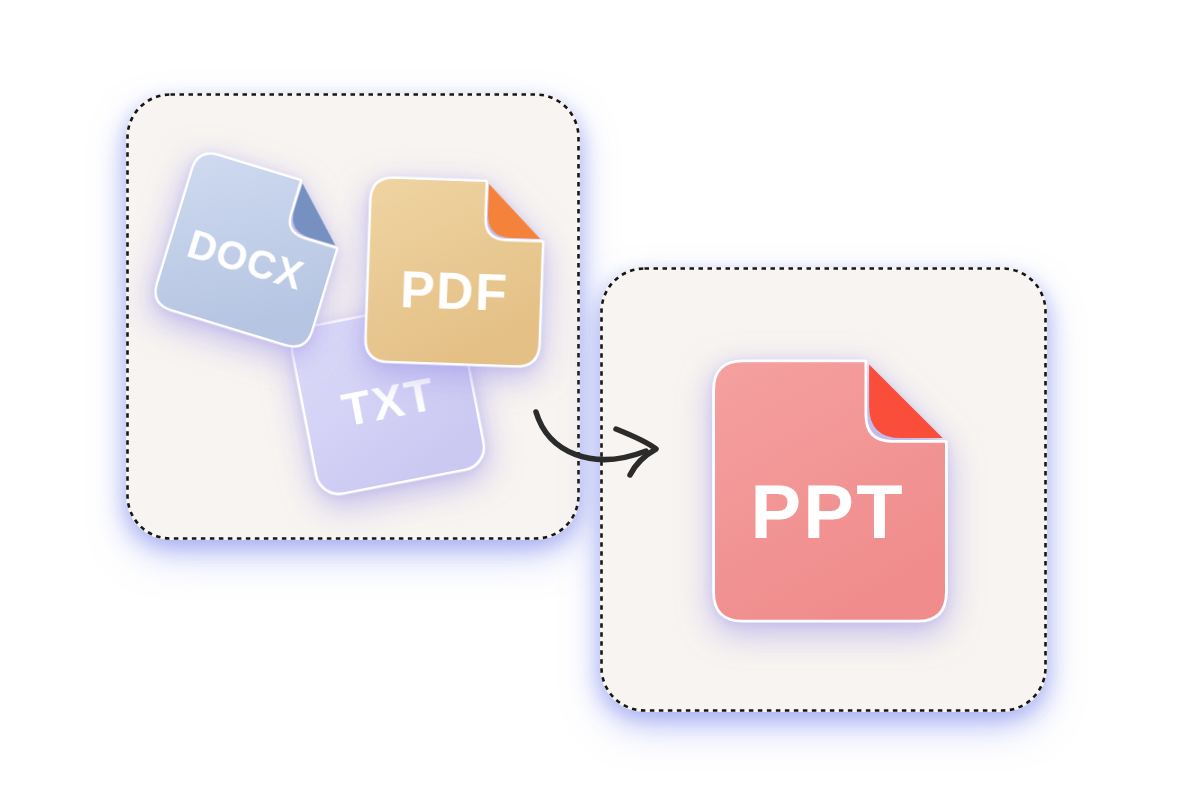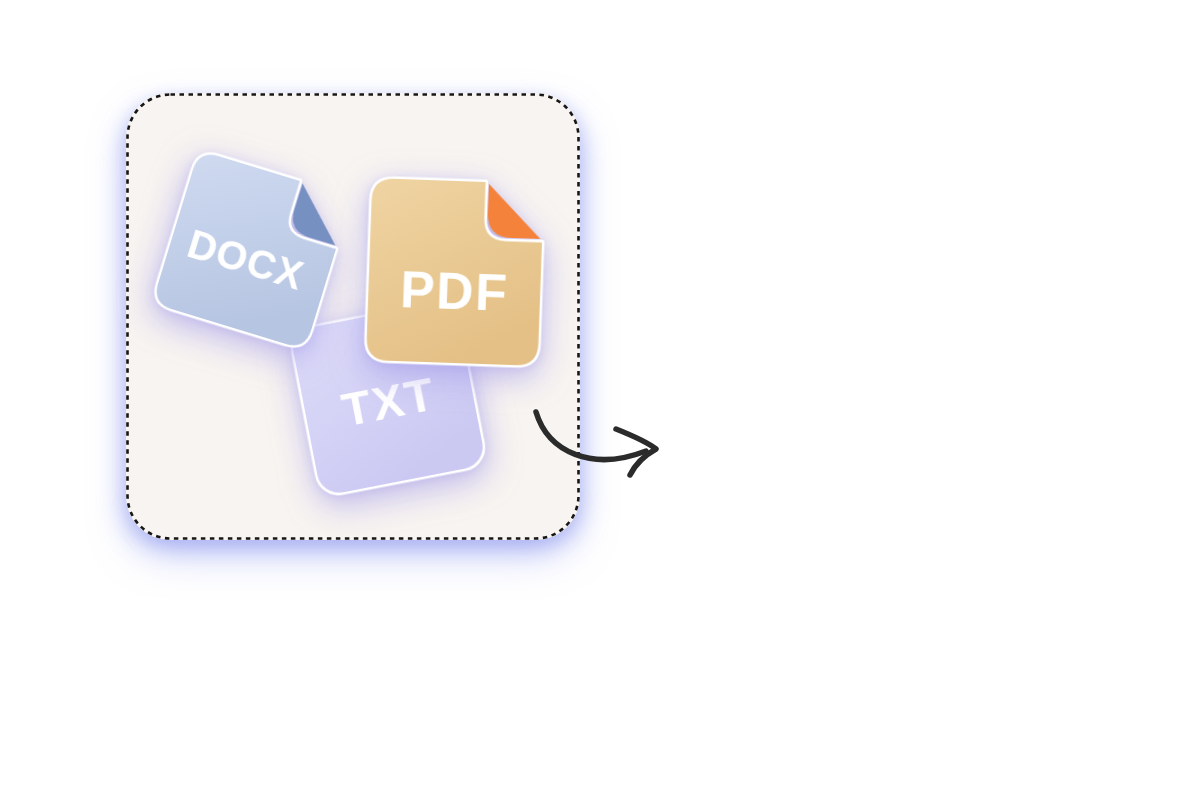--- a/index.html
+++ b/index.html
@@ -100,13 +100,31 @@
       <path d="M 68 1 L 99 32 L 82 32 Q 68 32 68 18 Z" stroke-width="3" stroke-linejoin="round" fill="#f5823a"></path>
       <text x="50" y="64" font-size="30" letter-spacing="1" dominant-baseline="central" fill="#ffffff">PDF</text>
     </svg>
   </div>
 
   <svg class="arrow" viewBox="0 0 156 96">
     <path d="M 20 16 C 32 56 76 76 130 55" fill="none" stroke-width="5.5" stroke-linecap="round" stroke="#2b2b2b"></path>
     <path d="M 100 33 Q 130 45 140 53 Q 122 63 114 79" fill="none" stroke-width="5.5" stroke-linecap="round" stroke-linejoin="round" stroke="#2b2b2b"></path>
   </svg>
 
+  <div class="panel panel-right" style="background: rgb(248, 244, 241);">
+
+    <svg class="dash-rect" viewBox="0 0 447 445">
+      <rect x="1.5" y="1.5" width="444" height="442" rx="43" fill="none" stroke-width="2.6" stroke-dasharray="4.5 4.5" stroke="#161616"></rect>
+    </svg>
+
+    <svg class="tile tile-ppt" viewBox="0 0 100 112">
+      <defs>
+        <linearGradient id="g-ppt" x1="0" y1="0" x2="0.5" y2="1">
+          <stop offset="0" stop-color="#f5a0a0"></stop>
+          <stop offset="1" stop-color="#f08c8c"></stop>
+        </linearGradient>
+      </defs>
+      <path d="M 12 0 H 65 V 23 Q 65 35 77 35 H 100 V 100 Q 100 112 88 112 H 12 Q 0 112 0 100 V 12 Q 0 0 12 0 Z" fill="url(#g-ppt)" stroke-width="2.4" stroke-linejoin="round" stroke="#ffffff"></path>
+      <path d="M 67 1 L 99 33 L 81 33 Q 67 33 67 19 Z" stroke-width="2.4" stroke-linejoin="round" fill="#fa4e3a"></path>
+      <text x="49" y="65" font-size="33" letter-spacing="1" dominant-baseline="central" fill="#ffffff">PPT</text>
+    </svg>
+  </div>
 </div>
 
 </body></html>

